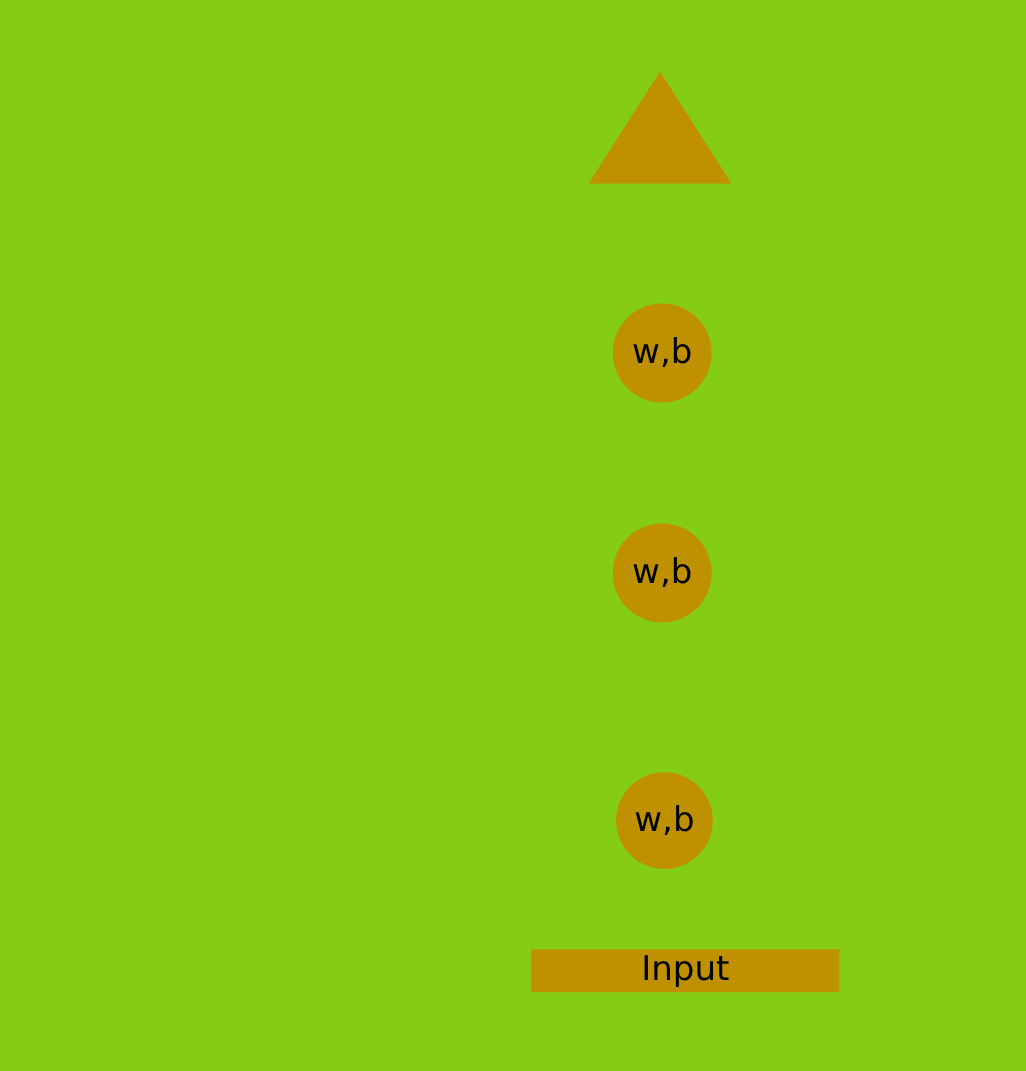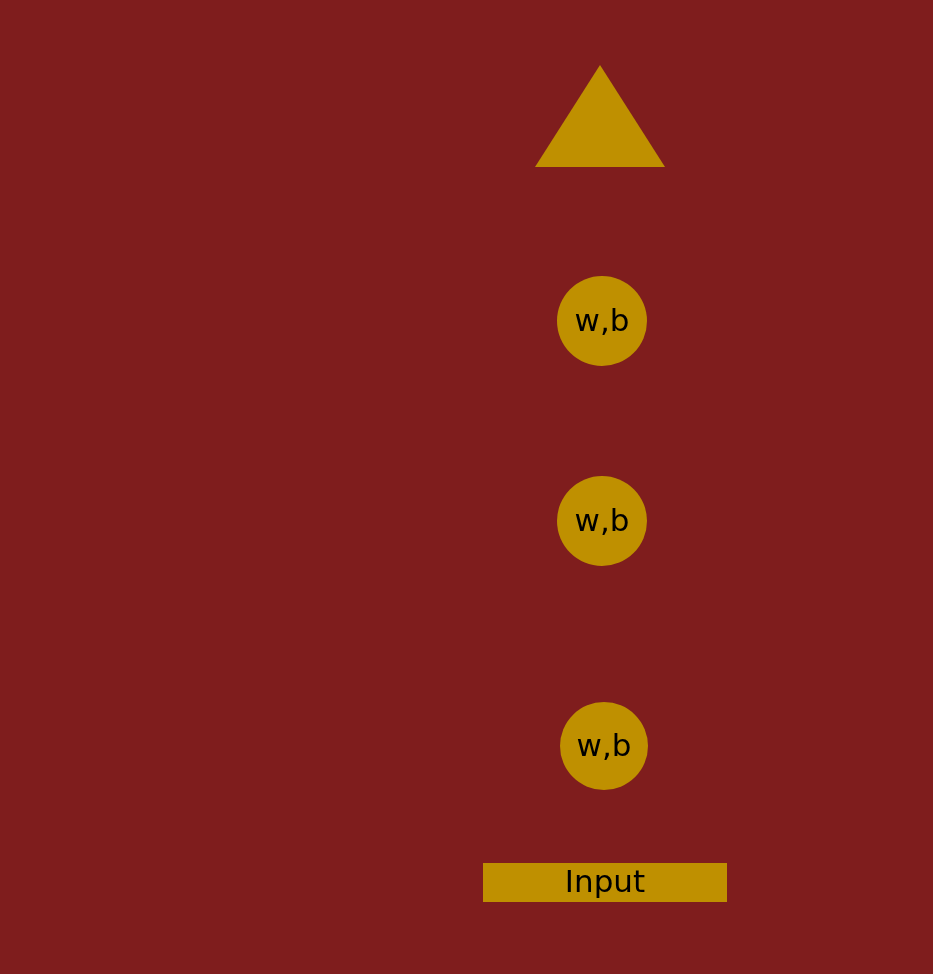--- a/index.html
+++ b/index.html
@@ -8,21 +8,21 @@
     padding: 0;
     background: #000000;
   }
   body {
     font-family: "DejaVu Sans", "Liberation Sans", sans-serif;
   }
   #canvas {
     position: relative;
     width: 933px;
     height: 974px;
-    background: #7f1d1d;
+    background: #84cc16;
     overflow: hidden;
   }
 
   
   .node-triangle {
     position: absolute;
     left: 535px;
     top: 65px;
     width: 130px;
     height: 102px;
@@ -53,21 +53,21 @@
 
   .layer-1 { left: 557px; top: 276px; width: 90px; height: 90px; }
   .layer-2 { left: 557px; top: 476px; width: 90px; height: 90px; }
   .layer-3 { left: 560px; top: 702px; width: 88px; height: 88px; }
 
   
   .node-bar {
     position: absolute;
     left: 483px;
     top: 863px;
-    width: 244px;
+    width: 280px;
     height: 39px;
     background: #BF9000;
     display: flex;
     align-items: center;
     justify-content: center;
     text-align: right;
   }
   .node-bar .node-label {
     color: #000000;
     font-size: 31px;

